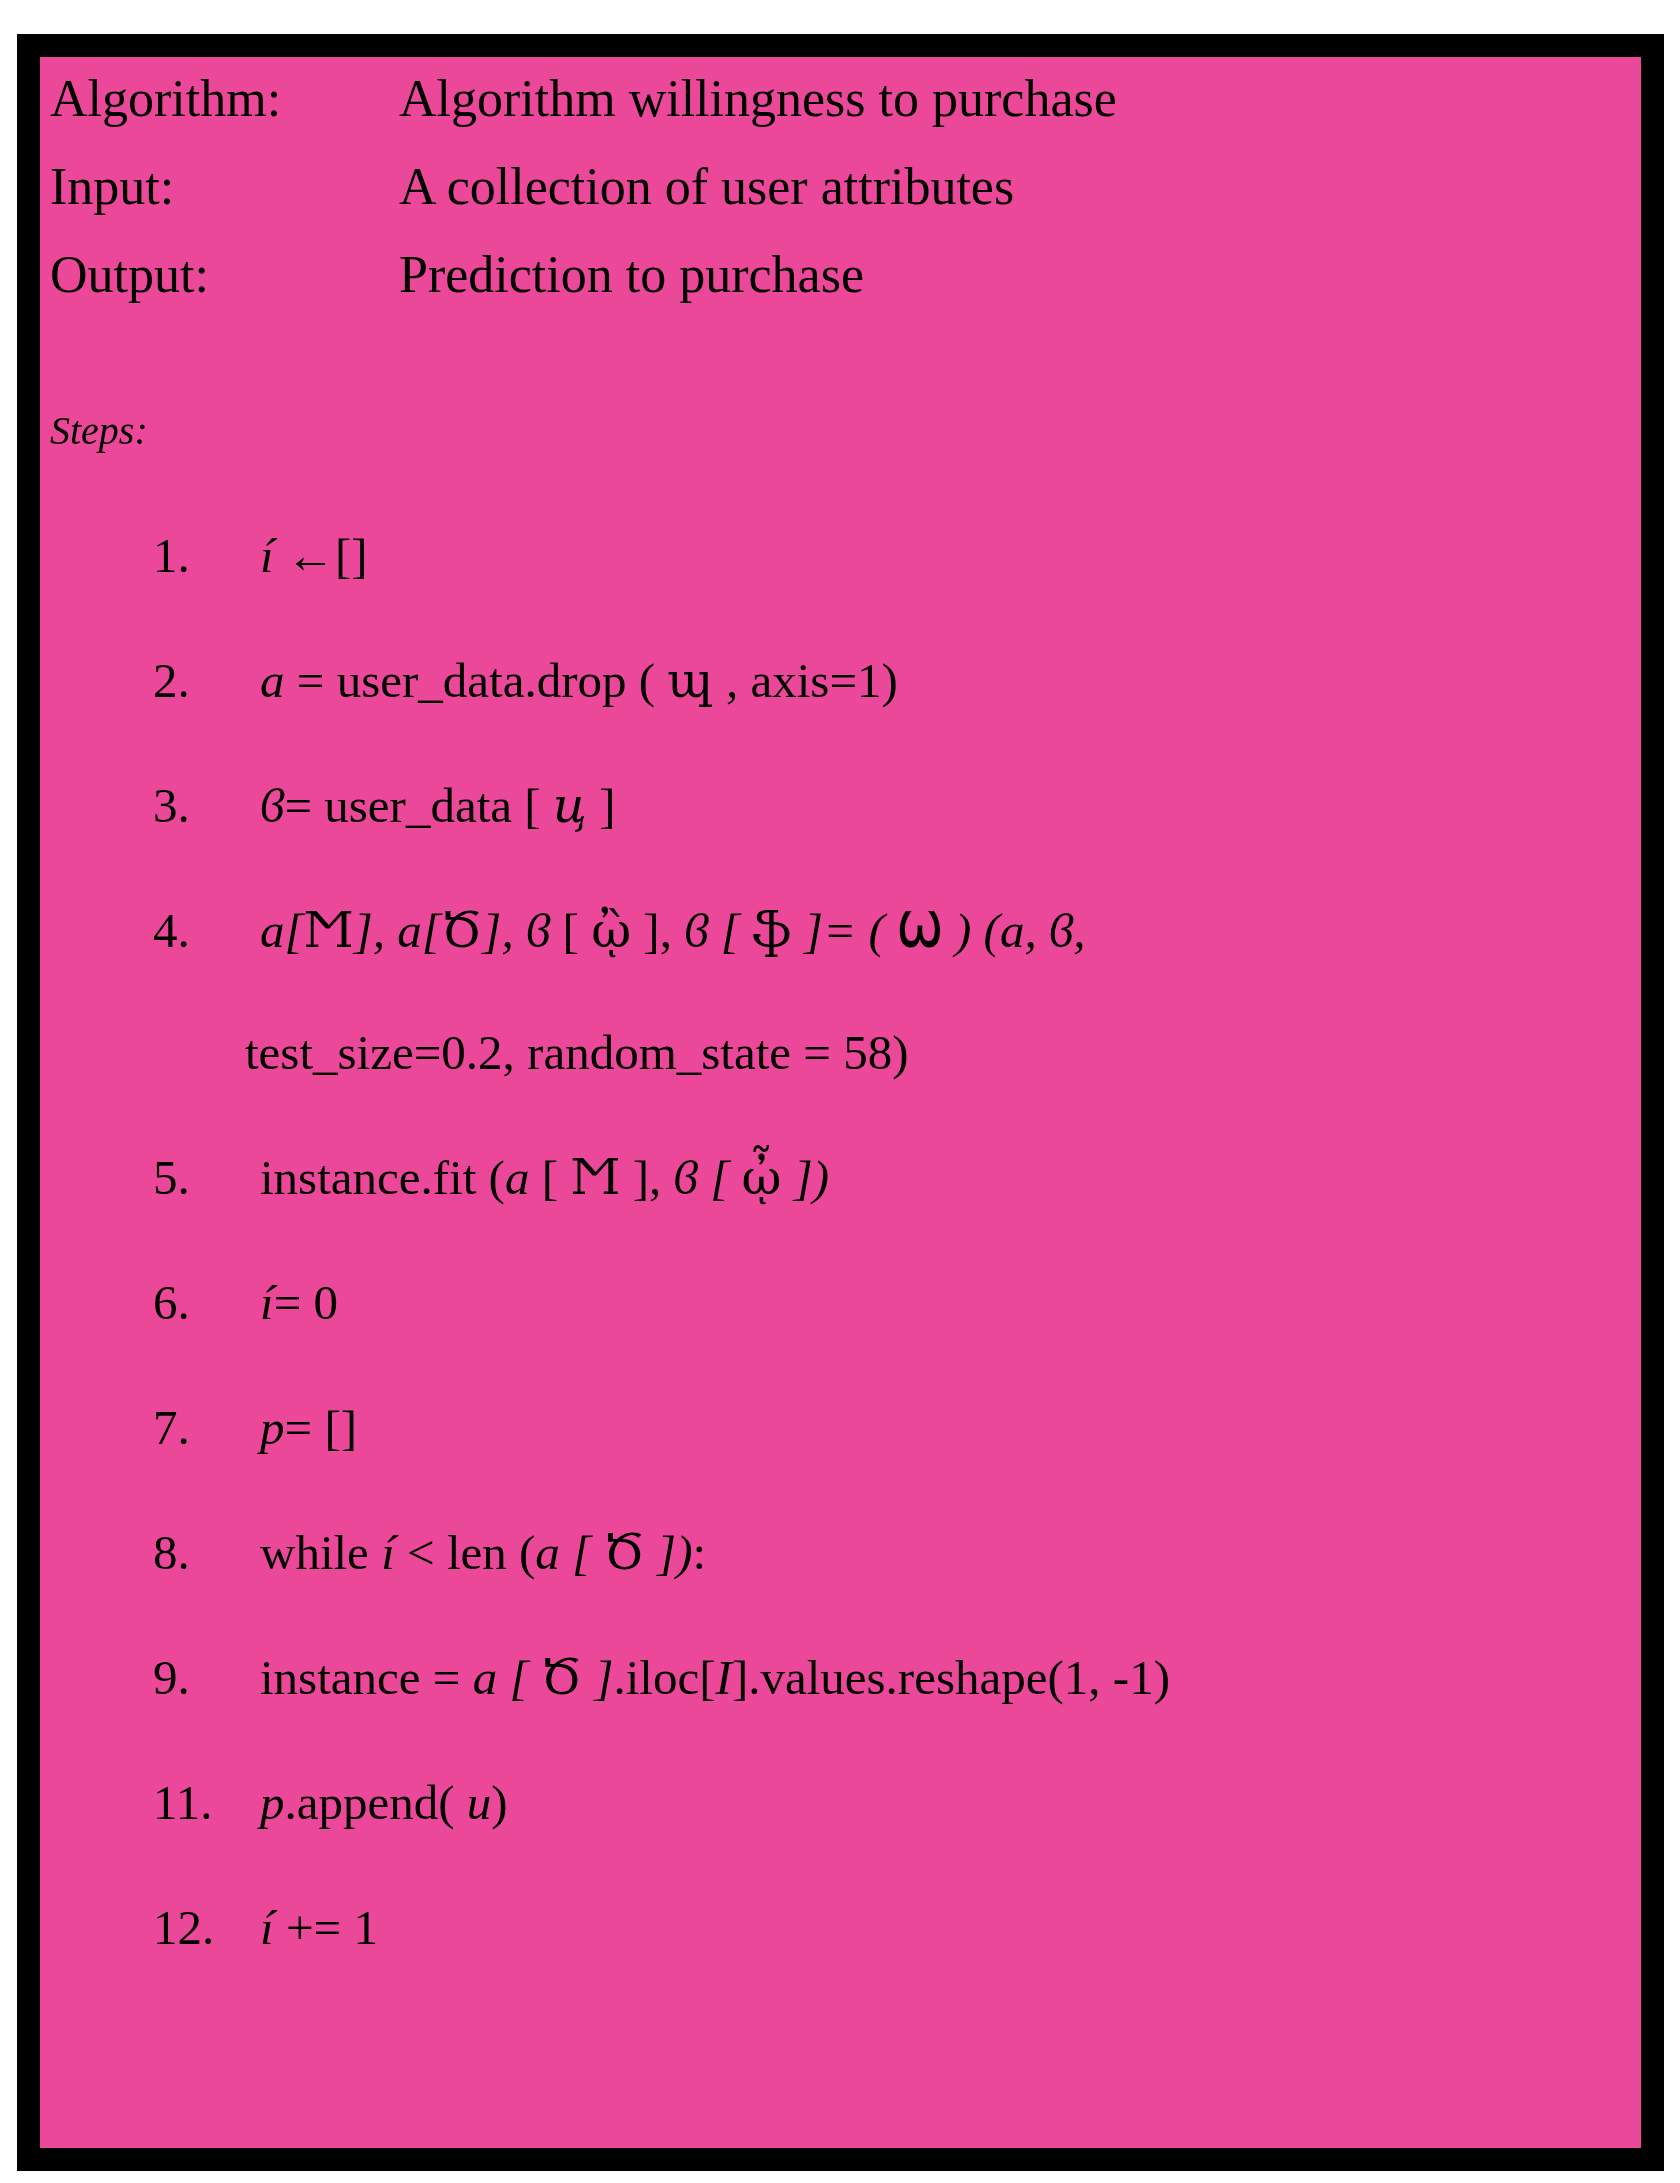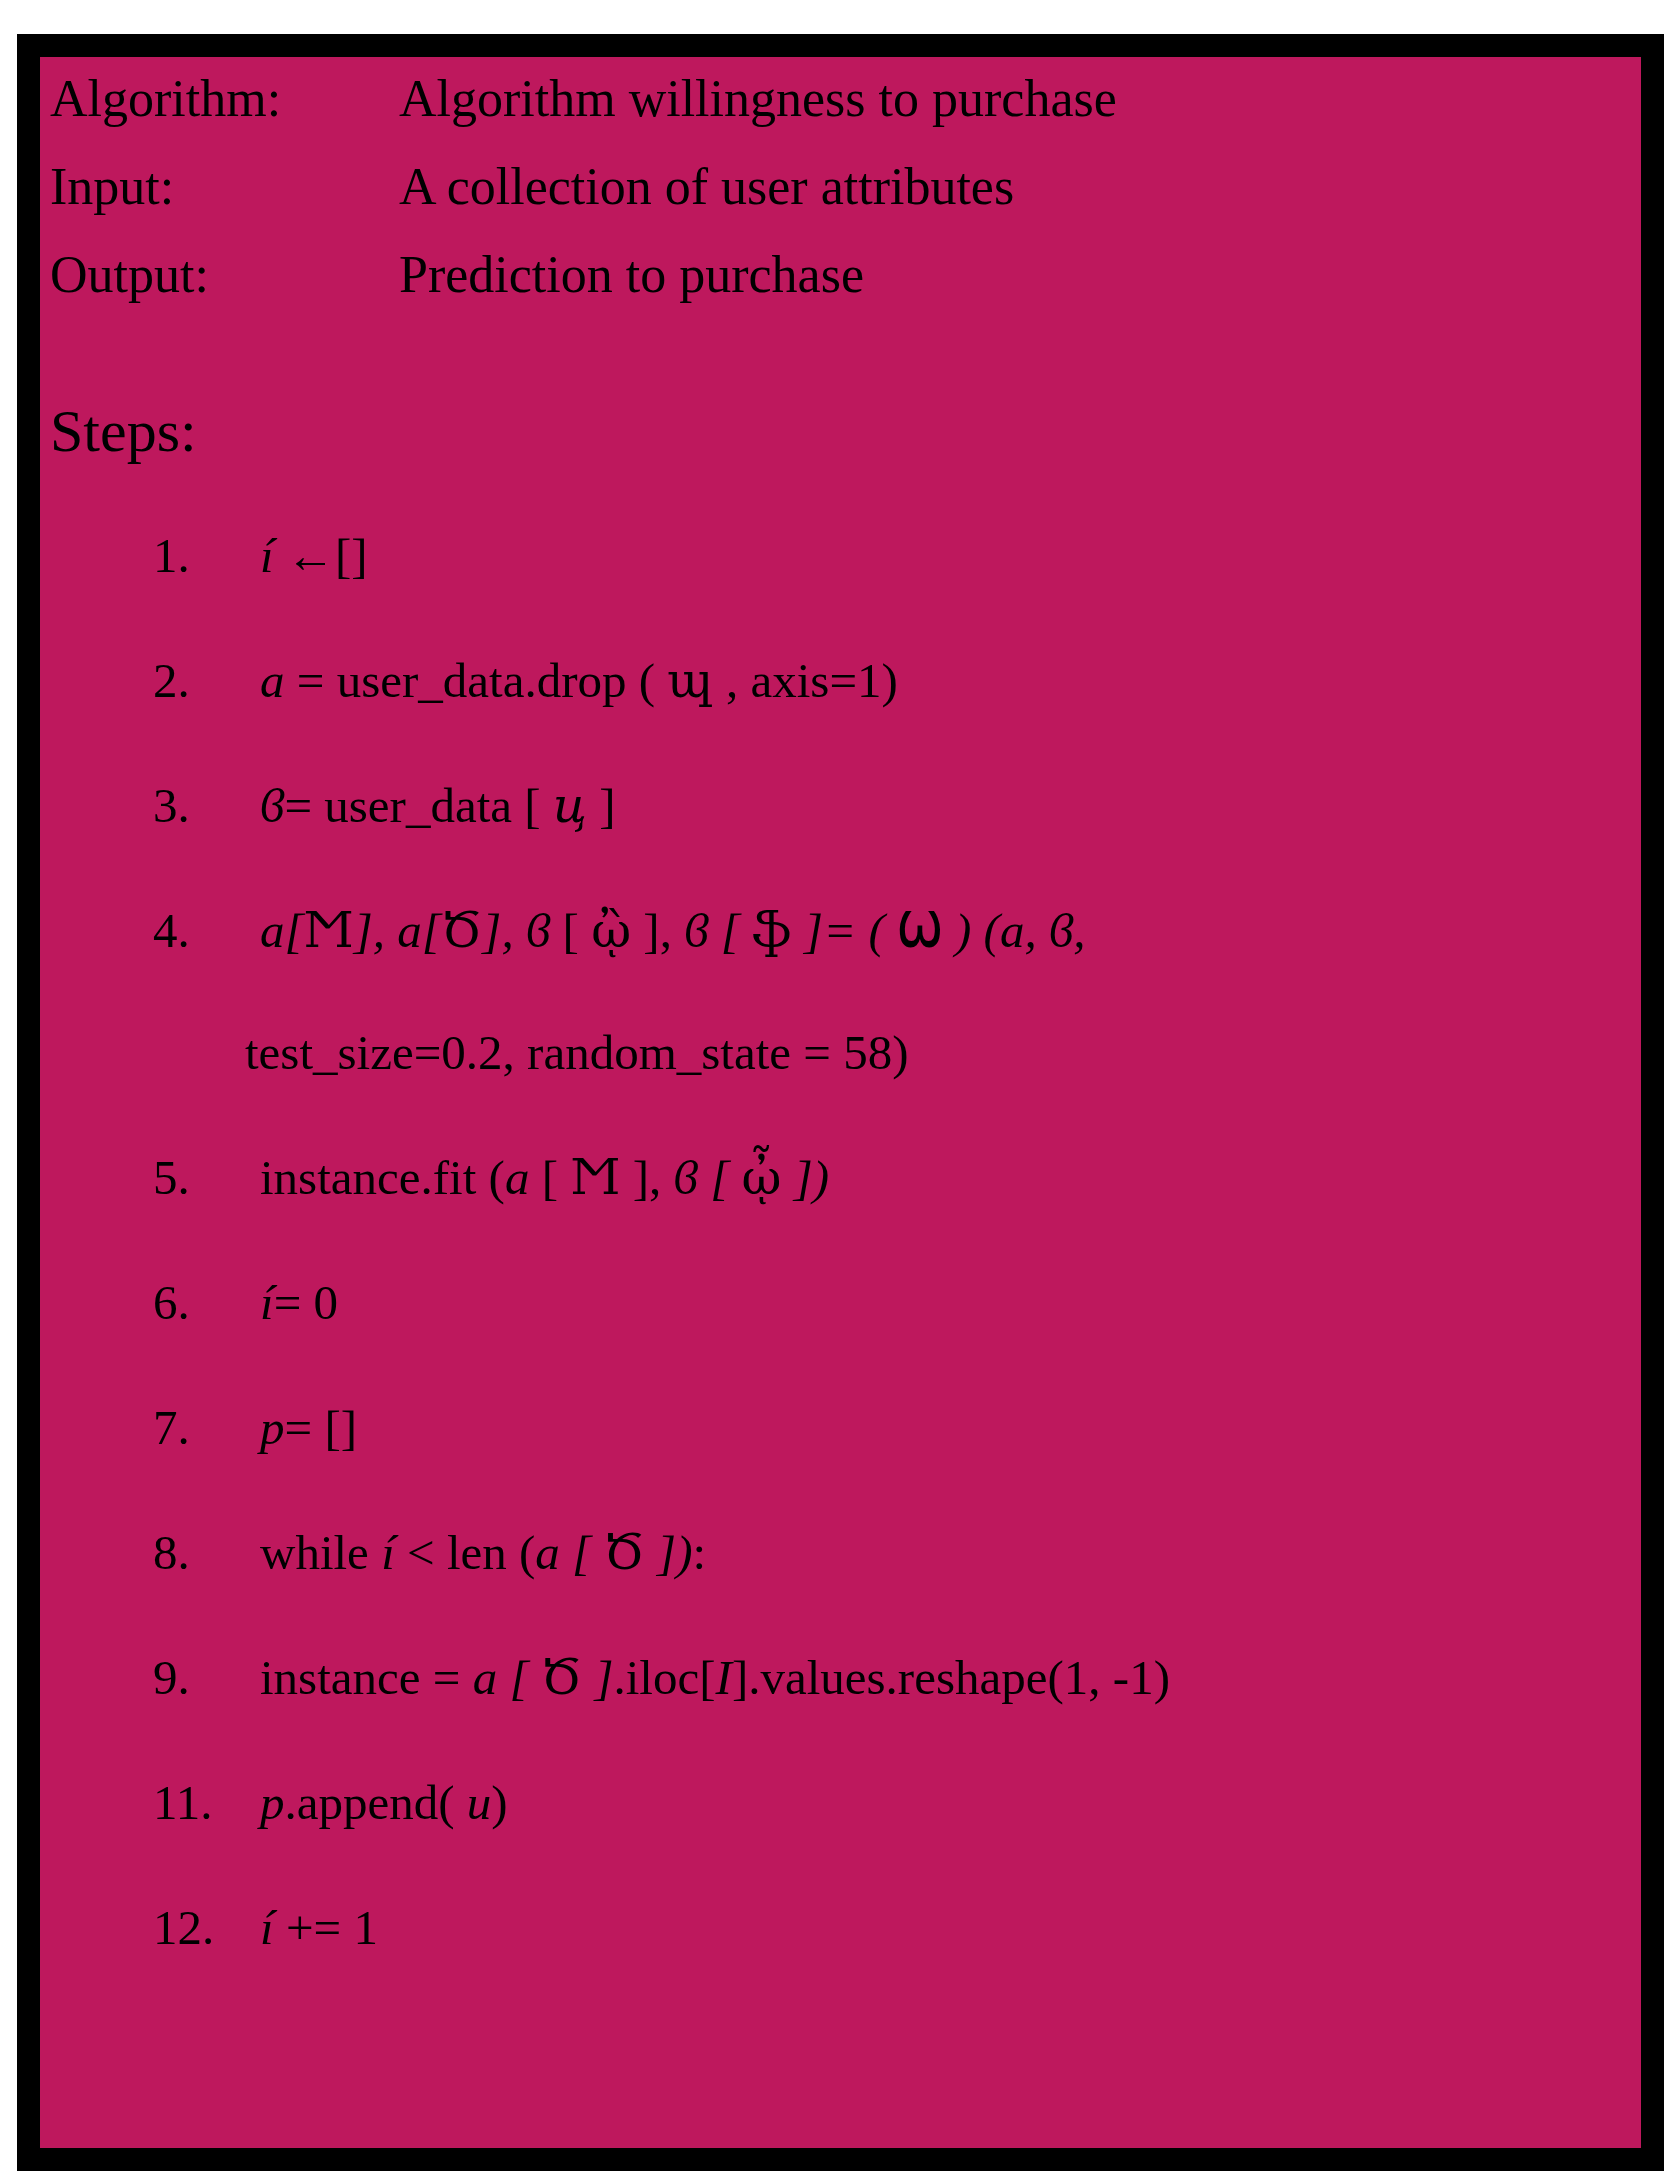--- a/index.html
+++ b/index.html
@@ -4,38 +4,38 @@
 <style>
   html,body{margin:0;padding:0;background:#ffffff;}
   body{
     width:1681px;height:2183px;position:relative;
     font-family:"Liberation Serif","DejaVu Serif",serif;
     color:#000;
   }
   .frame{
     position:absolute;left:17px;top:34px;right:17px;bottom:11.8px;
     border:23.5px solid #000;
-    background:#be185d;
+    background:#ec4899;
     box-sizing:border-box;
     overflow:hidden;
   }
   .content{
     padding:3.4px 17px 0 10px;
   }
   
   .hrow{
     display:flex;
     font-size:52px;line-height:68px;
     margin-top:20px;
   }
   .hrow:first-child{margin-top:5px;}
   .hlabel{width:349px;flex:0 0 349px;}
   .hvalue{flex:1;}
   .steps-label{
-    font-size:60px;line-height:68px;margin-top:88px;
+    font-size:40px;line-height:68px;margin-top:88px;font-style:italic;
   }
   
   .step{
     display:flex;
     margin-top:57px;
     font-size:49px;line-height:68px;
   }
   .step-num{
     flex:0 0 210px;width:210px;
     padding-left:103px;box-sizing:border-box;

